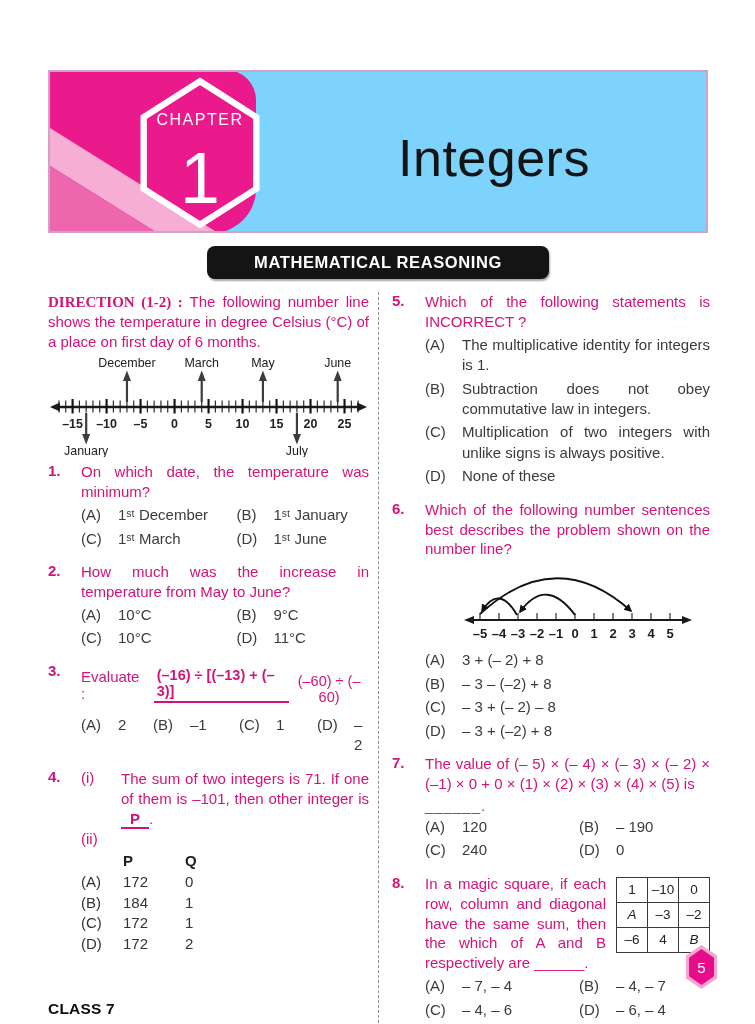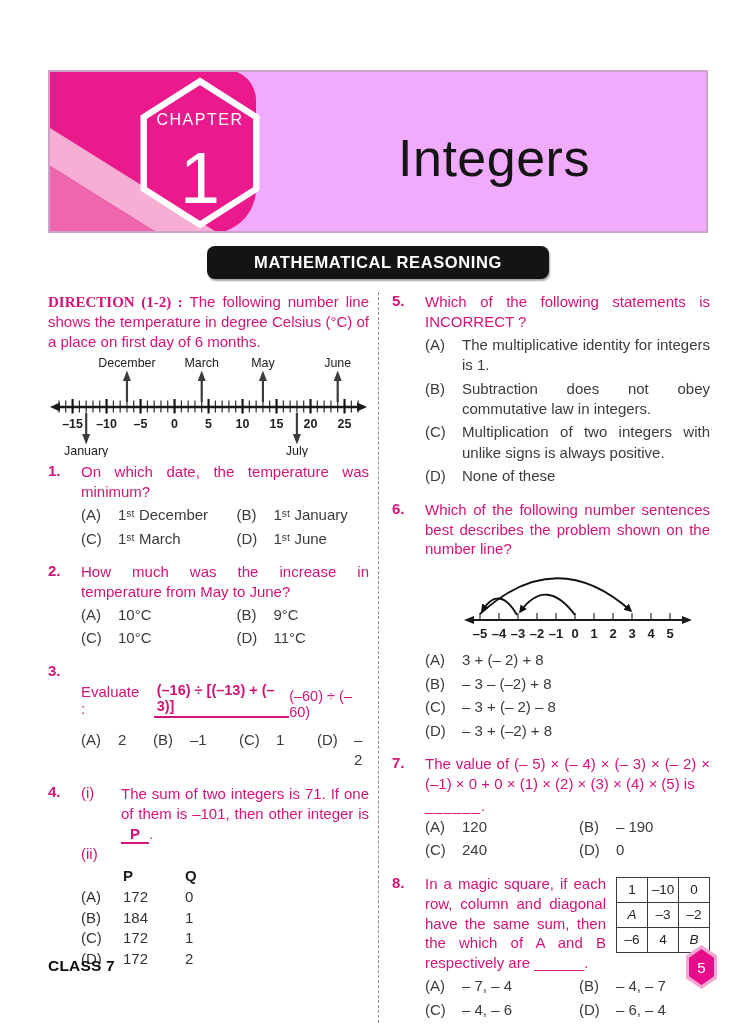--- a/index.html
+++ b/index.html
@@ -6,21 +6,21 @@
   html,body { background:#ffffff; }
   .page {
     position:relative; width:755px; height:1024px; background:#fff;
     font-family:"Liberation Sans", sans-serif; font-size:15px; color:#3b3b3b;
     overflow:hidden; margin:0 auto;
   }
 
   
   .banner {
     position:absolute; left:48px; top:70px; width:660px; height:163px;
-    background:#f0abfc; border:2px solid #cfa3c9; overflow:hidden;
+    background:#7dd3fc; border:2px solid #cfa3c9; overflow:hidden;
   }
   .banner-art { position:absolute; left:-2px; top:-2px; width:232px; height:163px; }
   .art-main { position:absolute; left:0; top:0; width:208px; height:100%;
     background:#ea1a8c; border-radius:0 30px 44px 0; }
   .art-stripe2 { position:absolute; left:-120px; top:118px; width:280px; height:120px;
     background:#ee67ae; transform:rotate(32deg); }
   .art-stripe1 { position:absolute; left:-80px; top:94px; width:270px; height:32px;
     background:#f6aed4; transform:rotate(32deg); }
   .hexagon { position:absolute; left:86px; top:5px; width:128px; height:152px; }
   .hex-chapter { font-size:12.5px; letter-spacing:1.2px; fill:#fff; text-anchor:middle; }
@@ -69,44 +69,44 @@
   .question { display:flex; margin-bottom:13px; }
   .qnum { flex:none; width:33px; font-weight:700; color:#d21478; }
   .qbody { flex:1; min-width:0; }
   .qtext { color:#d21478; text-align:justify; line-height:1.33; margin-bottom:3px; }
   .opt { display:flex; line-height:1.36; color:#3b3b3b; }
   .letter { flex:none; width:37px; }
   .otext { text-align:justify; }
   .opt-grid { display:grid; grid-template-columns:54% 46%; row-gap:3px; margin-top:2px; }
   .opt-list .opt { margin-top:3px; }
 
-  .q3-line { display:flex; align-items:center; gap:9px; color:#d21478; margin:18px 0 10px; }
+  .q3-line { display:flex; align-items:center; gap:9px; color:#d21478; margin:3px 0 10px; }
   .frac { display:inline-flex; align-items:center; font-size:14.5px; }
   .fnum { padding:0 3px 2px; border-bottom:2px solid #d21478; font-weight:700; }
-  .fden { padding-top:8px; }
+  .fden { padding-top:8px;text-align:center; }
   .opt-row4 { display:grid; grid-template-columns:72px 86px 78px 1fr; }
 
   .subitem { display:flex; margin-top:1px; }
   .subnum { flex:none; width:40px; color:#d21478; }
   .subtext { flex:1; color:#d21478; text-align:justify; line-height:1.33; }
   .blank { font-weight:700; border-bottom:2px solid #d21478; padding:0 9px; }
   .pq { margin-top:4px; color:#333; }
   .pq-row { display:grid; grid-template-columns:42px 62px 40px; line-height:1.38; }
   .pq-head { font-weight:700; color:#1d1d1d; }
 
   .q7blank { display:block; color:#d21478; letter-spacing:1px; margin:2px 0 3px; }
 
   .magic { float:right; border-collapse:collapse; margin:3px 0 4px 10px; background:#fff; }
   .magic td { border:1.5px solid #3a3a3a; width:31px; height:25px; text-align:center;
     font-size:13.5px; color:#222; }
   .magic td.it { font-style:italic; }
   .clearb { clear:both; }
 
   
-  .footer-class { position:absolute; left:48px; top:957px; font-weight:700;
+  .footer-class { position:absolute; left:48px; top:1000px; font-weight:700;
     font-size:15.5px; color:#0d0d0d; letter-spacing:0.2px; }
   .page-hex { position:absolute; left:686px; top:945px; width:31px; height:44px; }
   .page-hex .outer { position:absolute; left:0; top:0; right:0; bottom:0; background:#f3a6d1;
     clip-path:polygon(50% 0,100% 24%,100% 76%,50% 100%,0 76%,0 24%); }
   .page-hex .inner { position:absolute; left:3px; top:4px; right:3px; bottom:4px; background:#e60c8a;
     clip-path:polygon(50% 0,100% 24%,100% 76%,50% 100%,0 76%,0 24%);
     display:flex; align-items:center; justify-content:center; color:#fff; font-size:15px; }
 </style>
 </head>
 <body>

